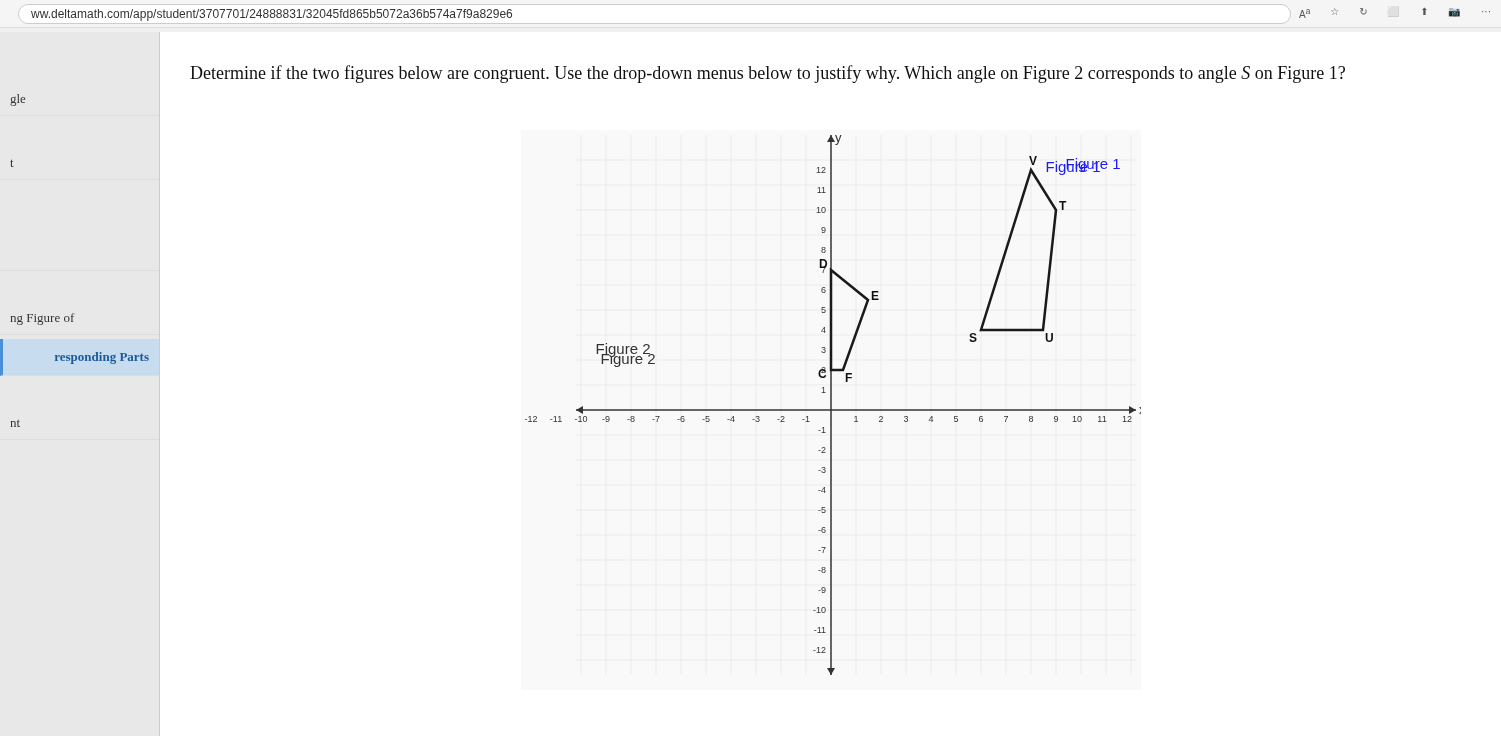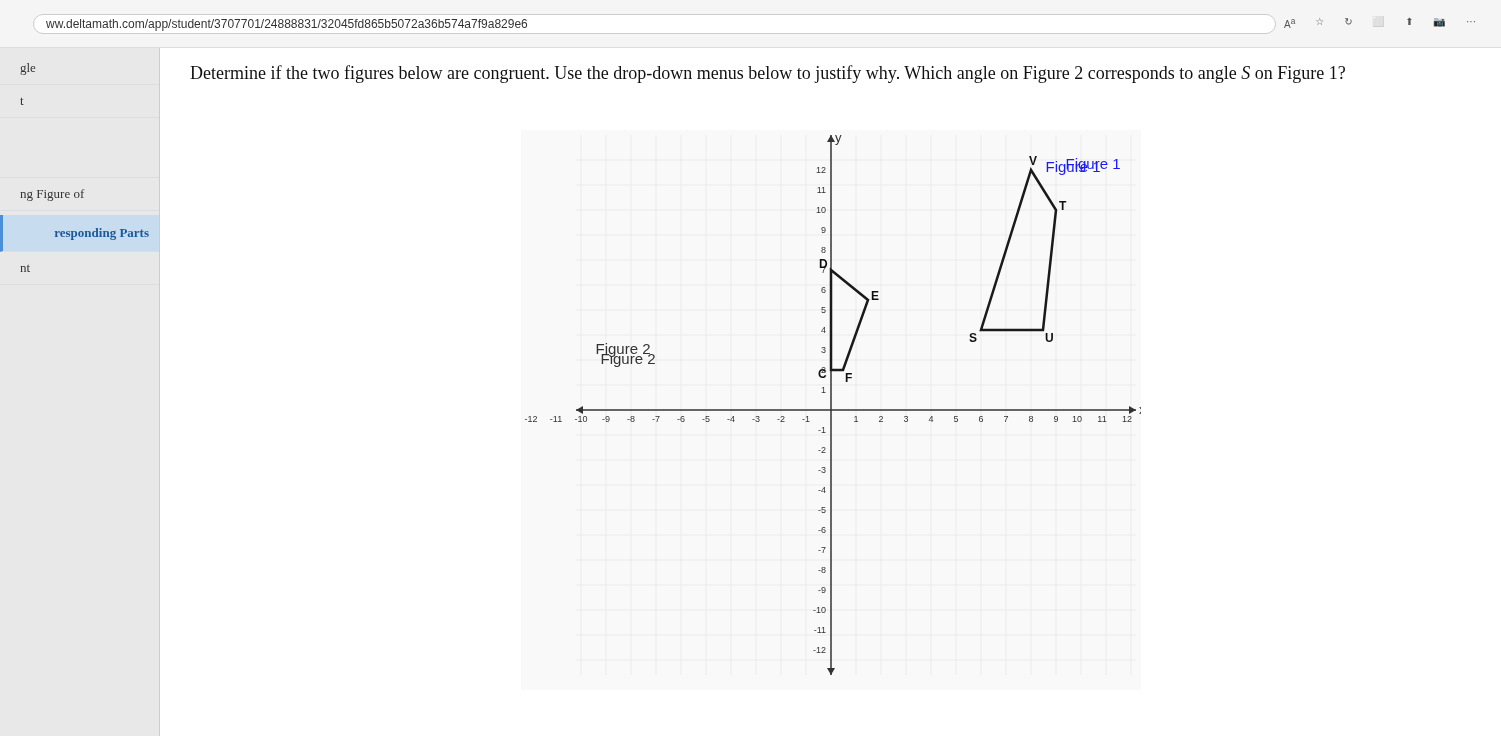--- a/index.html
+++ b/index.html
@@ -18,25 +18,26 @@
       background: #e8e8e8;
       height: 100%;
       display: flex;
       flex-direction: column;
       padding-top: 20px;
       border-right: 1px solid #ccc;
       flex-shrink: 0;
     }
 
     .sidebar-item {
-      padding: 8px 20px;
+      padding: 8px 10px;
       font-size: 13px;
       color: #333;
       cursor: pointer;
       border-bottom: 1px solid #ddd;
+      margin-top: 31px;
     }
 
     .sidebar-item.highlighted {
       background: #c8dcf0;
       color: #1a5a9a;
       font-weight: bold;
       border-left: 3px solid #4a90d9;
       padding: 10px 10px;
       margin-top: 4px;
     }
@@ -51,25 +52,25 @@
       overflow: hidden;
       gap: 28px;
     }
 
     
     .browser-bar {
       position: absolute;
       top: 0;
       left: 0;
       right: 0;
-      height: 48px;
+      height: 28px;
       background: #f5f5f5;
       display: flex;
       align-items: center;
-      padding: 0 25px;
+      padding: 0 10px;
       border-bottom: 1px solid #ddd;
       font-size: 12px;
       color: #333;
       font-family: Arial, sans-serif;
       z-index: 10;
     }
 
     .address-bar {
       flex: 1;
       background: white;

